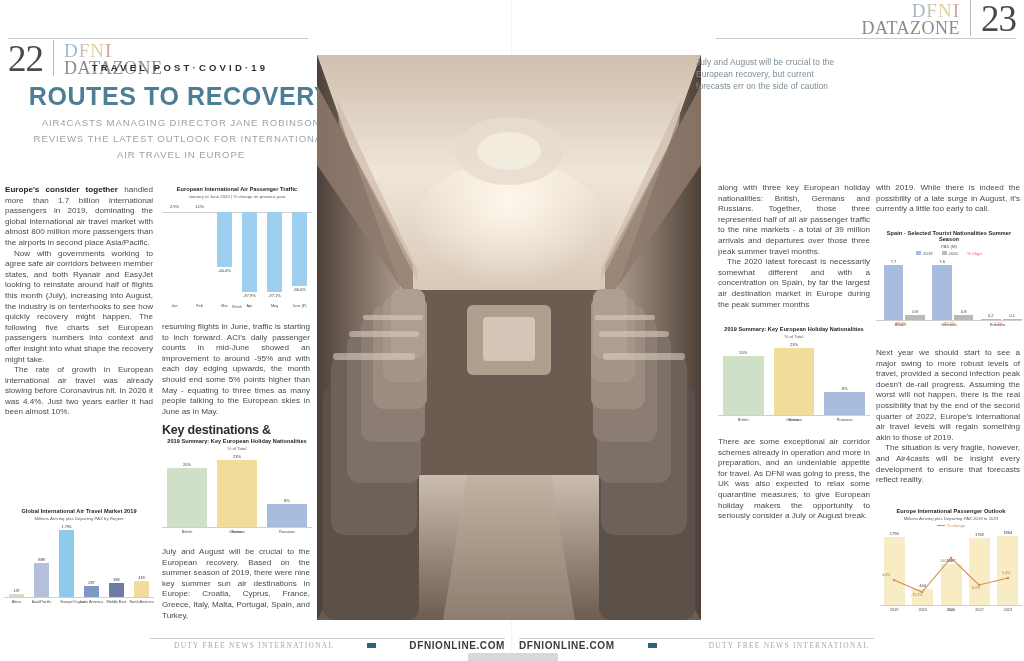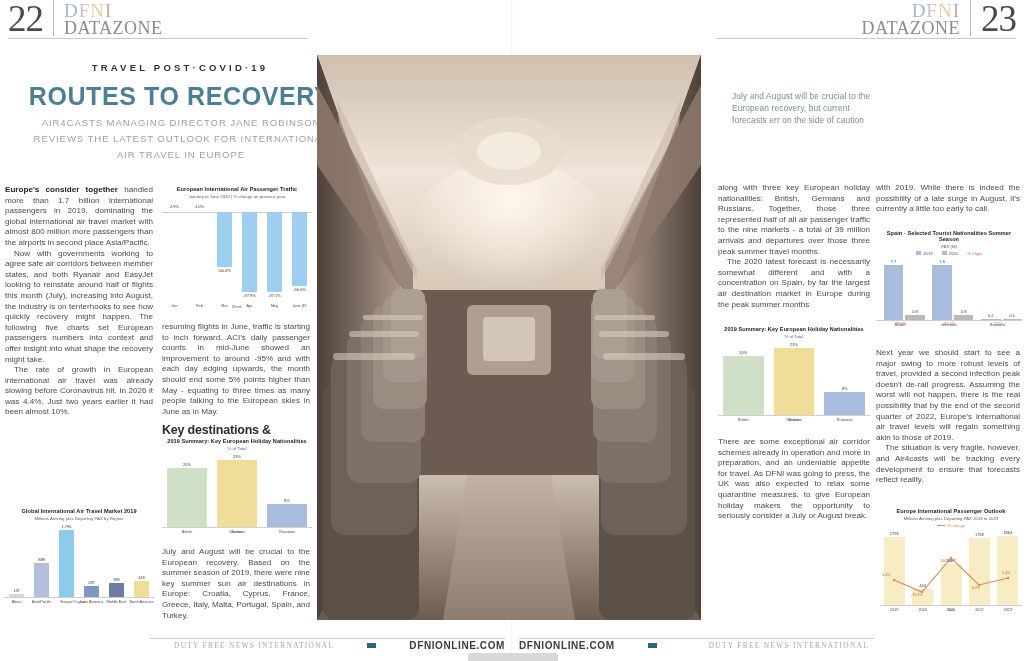--- a/index.html
+++ b/index.html
@@ -14,21 +14,21 @@
   .page-shadow{position:absolute;left:0;top:0;width:1024px;height:655px;background:#fff;}
   .gutter{position:absolute;left:511px;top:0;width:2px;height:655px;
     background:linear-gradient(to right,rgba(0,0,0,0.055),rgba(0,0,0,0.0));}
 
   
   .hdr{position:absolute;top:0;height:40px;}
   .folio{
     font-family:"Liberation Serif", serif;
     font-size:37px;color:#4a4a4a;line-height:1;letter-spacing:-1px;
   }
-  .hdr-left{left:8px;width:300px;display:flex;align-items:flex-start;gap:10px;}
+  .hdr-left{left:8px;width:300px;display:flex;align-items:flex-start;gap:10px;margin-top:40px;}
   .hdr-right{right:8px;width:300px;display:flex;align-items:flex-start;gap:10px;justify-content:flex-end;}
   .rule-v{width:1px;height:36px;background:#b9b9b9;}
   .dfni-logo{line-height:0.95;padding-top:2px;}
   .dfni-top{font-family:"Liberation Serif",serif;font-size:19px;letter-spacing:1px;}
   .dfni-top i{font-style:normal;}
   .d1{color:#9fb9cf}.d2{color:#c9c4bb}.d3{color:#e2cfa0}.d4{color:#d3a3a0}
   .dfni-bottom{font-family:"Liberation Serif",serif;font-size:18px;color:#8b8b8b;letter-spacing:0.5px;}
   .hdr-rule{position:absolute;top:38px;height:1px;background:#c9c9c9;}
 
   
@@ -322,21 +322,21 @@
       <div class="cat">Germans</div>
       <div class="cat">Russians</div>
     </div>
     <div class="xaxis-title">Nation</div>
   </div>
 
   <div class="col" style="left:162px;top:547px;width:148px;">
     <p class="first">July and August will be crucial to the European recovery. Based on the summer season of 2019, there were nine key summer sun air destinations in Europe: Croatia, Cyprus, France, Greece, Italy, Malta, Portugal, Spain, and Turkey,</p>
   </div>
 
-  <div class="pull" style="left:732px;top:56px;width:152px;margin-top:34px;">July and August will be crucial to the European recovery, but current forecasts err on the side of caution</div>
+  <div class="pull" style="left:696px;top:56px;width:152px;">July and August will be crucial to the European recovery, but current forecasts err on the side of caution</div>
 
   <div class="col" style="left:718px;top:183px;width:152px;">
     <p class="first">along with three key European holiday nationalities: British, Germans and Russians. Together, those three represented half of all air passenger traffic to the nine markets - a total of 39 million arrivals and departures over those three peak summer travel months.</p>
     <p>The 2020 latest forecast is necessarily somewhat different and with a concentration on Spain, by far the largest air destination market in Europe during the peak summer months</p>
   </div>
 
   <div class="chart" style="left:718px;top:326px;width:152px;height:104px;">
     <div class="ch-title">2019 Summary: Key European Holiday Nationalities</div>
     <div class="ch-sub">% of Total</div>
     <div class="plot" style="height:74px;margin-top:3px;">
@@ -430,21 +430,21 @@
     </div>
     <div class="cats" style="margin-top:1px;color:#d05a4a;">
       <div class="cat" style="color:#d05a4a;">-89.3%</div>
       <div class="cat" style="color:#d05a4a;">-81.4%</div>
       <div class="cat" style="color:#d05a4a;">-1.2%</div>
     </div>
   </div>
 
   <div class="col" style="left:876px;top:348px;width:144px;">
     <p class="first">Next year we should start to see a major swing to more robust levels of travel, provided a second infection peak doesn't de-rail progress. Assuming the worst will not happen, there is the real possibility that by the end of the second quarter of 2022, Europe's international air travel levels will regain something akin to those of 2019.</p>
-    <p>The situation is very fragile, however, and Air4casts will be tracking every development to ensure that forecasts reflect reality.</p>
+    <p>The situation is very fragile, however, and Air4casts will be insight every development to ensure that forecasts reflect reality.</p>
   </div>
 
   <div class="chart" style="left:880px;top:508px;width:142px;height:112px;">
     <div class="ch-title">Europe International Passenger Outlook</div>
     <div class="ch-sub">Millions Arriving plus Departing PAX 2019 to 2023</div>
     <div class="ch-legend">
       <span class="lg" style="color:#d98a57;">
           <i style="background:#d98a57;height:1px;width:8px;"></i>
           <span>% change</span>
         </span>

